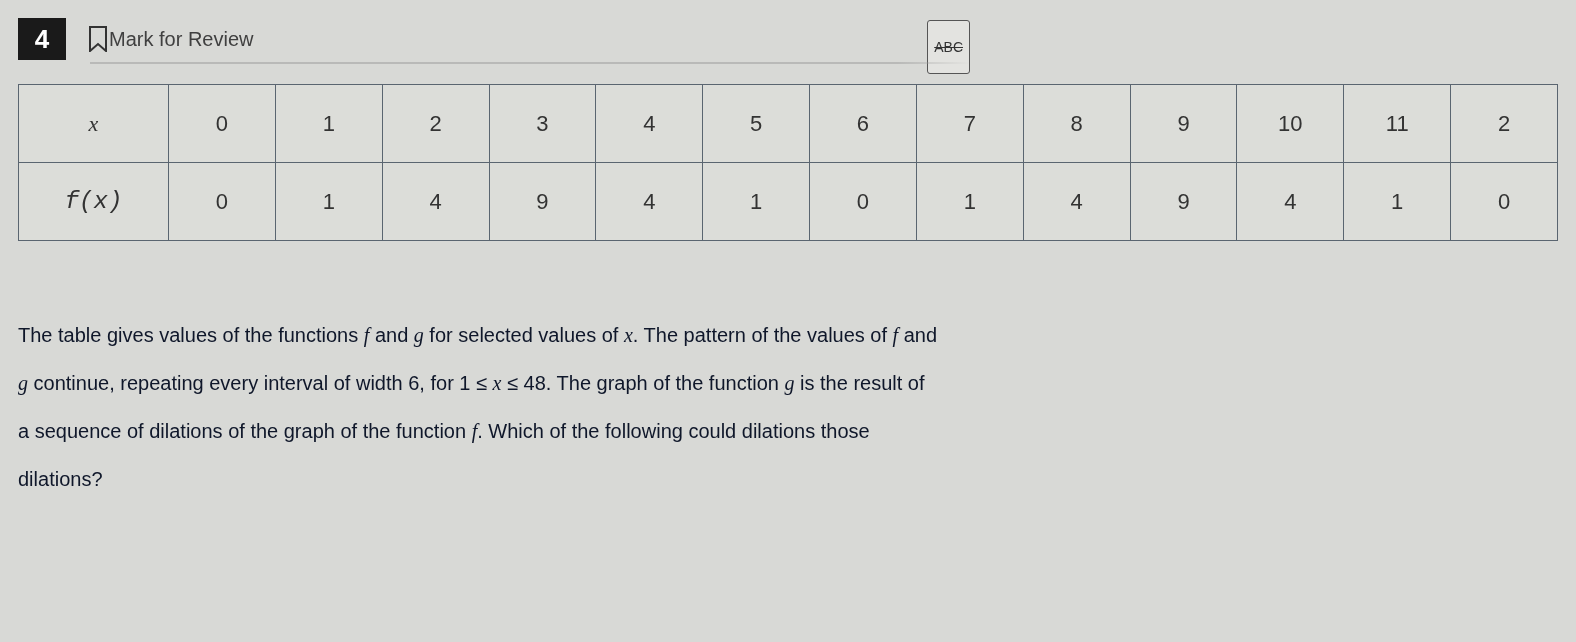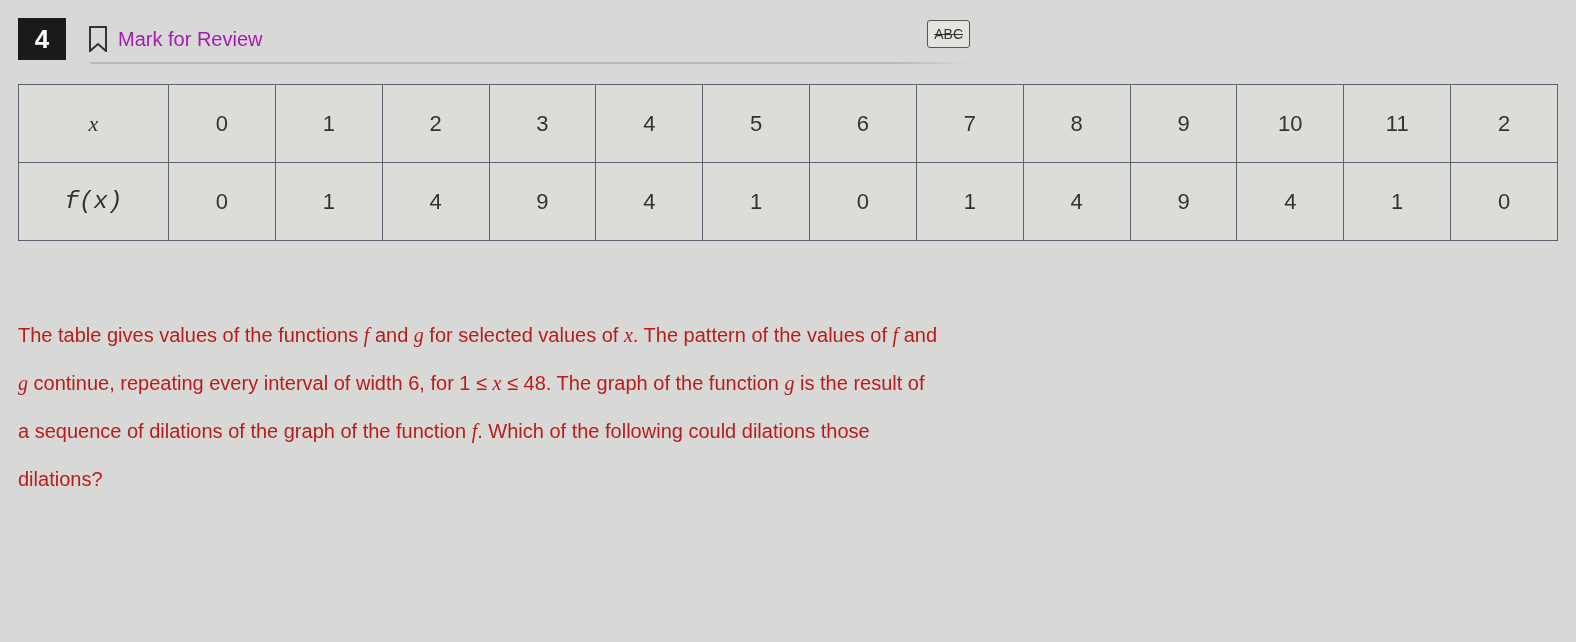--- a/index.html
+++ b/index.html
@@ -32,40 +32,40 @@
     font-weight: 600;
   }
   .bookmark {
     margin-left: 22px;
     width: 20px;
     height: 26px;
     display: inline-block;
   }
   .bookmark svg { display: block; }
   .mark-label {
-    margin-left: 10px;
+    margin-left: 1px;
     font-size: 20px;
-    color: #a21caf;
+    color: #404040;
   }
   .header-rule {
     position: absolute;
     left: 72px;
     right: 0;
     bottom: -4px;
     height: 2px;
     background: linear-gradient(to right, #9a9a9a 0%, #9a9a9a 55%, rgba(154,154,154,0) 60%);
     opacity: 0.5;
   }
   .abc-badge {
     position: absolute;
     right: 588px;
     top: 2px;
     border: 1.5px solid #555;
     border-radius: 3px;
-    padding: 5px 6px;
+    padding: 18px 6px;
     font-size: 14px;
     color: #333;
     background: #e3e3e0;
   }
   .abc-badge .strike {
     text-decoration: line-through;
     text-decoration-thickness: 1.2px;
   }
   table.data {
     width: 100%;
@@ -85,21 +85,21 @@
   }
   table.data th:first-child, table.data td:first-child {
     width: 150px;
   }
   .fn-label { font-style: italic; font-family: Liberation Mono, monospace; font-size: 24px;}
   .var-x { font-style: italic; font-family: "Times New Roman", serif; }
   .prompt {
     margin-top: 70px;
     font-size: 20px;
     line-height: 2.4;
-    color: #b91c1c;
+    color: #0f172a;
     max-width: 1060px;
   }
   .prompt .mathf { font-style: italic; font-family: "Times New Roman", serif; }
 </style>
 </head>
 <body>
 
 <div class="container">
 
   <div class="header">

